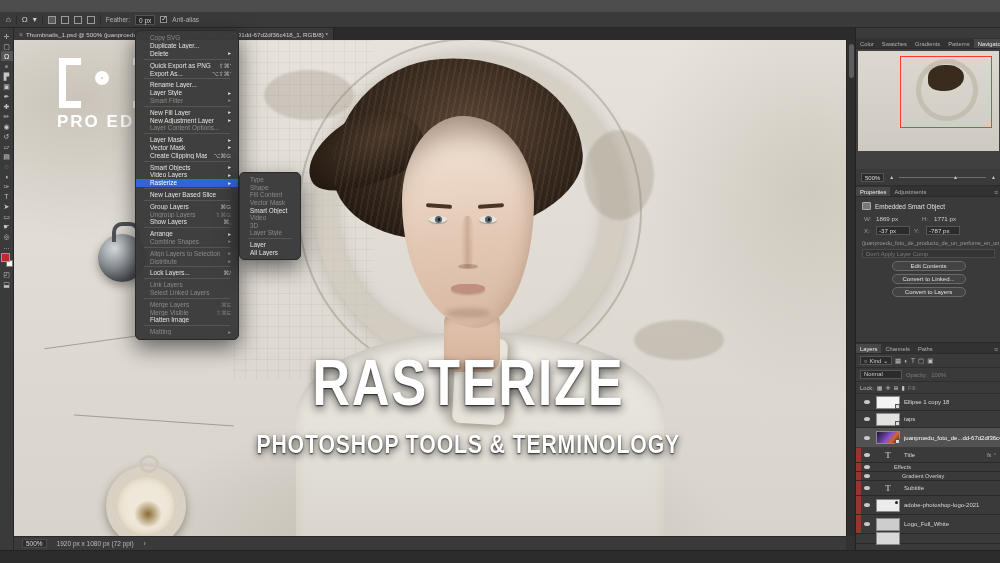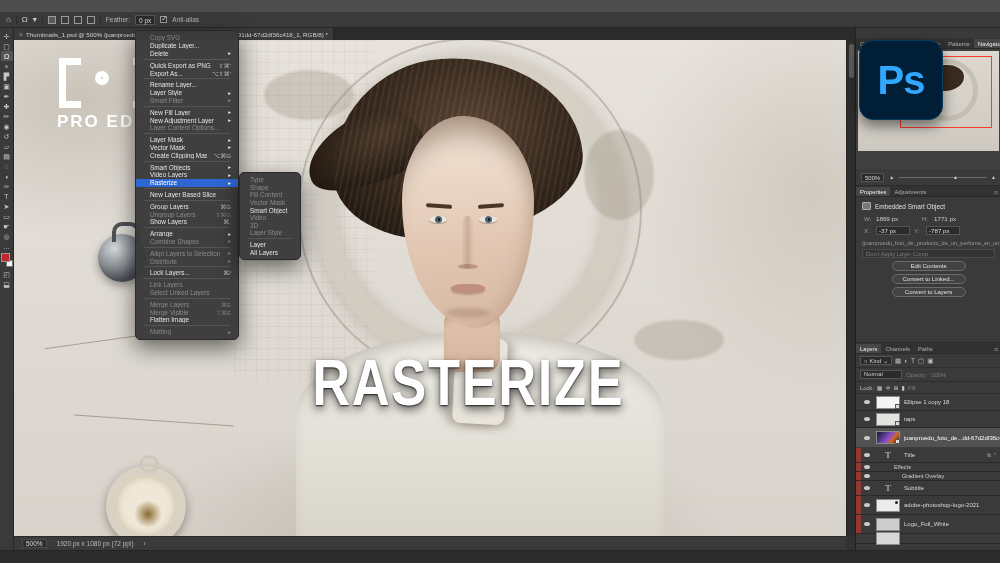--- a/index.html
+++ b/index.html
@@ -291,20 +291,21 @@
     <div class="prologo">
       <div class="mark">
         <div class="bkt l"></div>
         <div class="bkt r"></div>
         <div class="dot"></div>
       </div>
       <div class="txt">PRO EDU</div>
     </div>
     <div class="overlay">
       <div><span class="headline">RASTERIZE</span></div>
+      <div><span class="subheadline">PHOTOSHOP TOOLS &amp; TERMINOLOGY</span></div>
     </div>
   </div>
 
   <div class="abs vscroll">
     <div class="vthumb"></div>
   </div>
 
   <div class="abs menu" id="layer-menu">
       <div class="m-item dis">
         <span class="m-label">Copy SVG</span>
@@ -481,23 +482,20 @@
         <span class="ptab">Gradients</span>
         <span class="ptab">Patterns</span>
         <span class="ptab active">Navigator</span>
       </div>
     <div class="navpreview">
       <div class="navimg">
         <div class="c"></div>
         <div class="h"></div>
       </div>
       <div class="navbox"></div>
-    </div>
-    <div class="psbadge">
-      <span>Ps</span>
     </div>
     <div class="navzoom">
       <span class="zbox">500%</span>
       <span class="tri">▲</span>
       <span class="track">
           <span class="tri">▲</span>
         </span>
       <span class="tri">▲</span>
     </div>
     <div class="ptabs propstabs" id="props-tabs">

